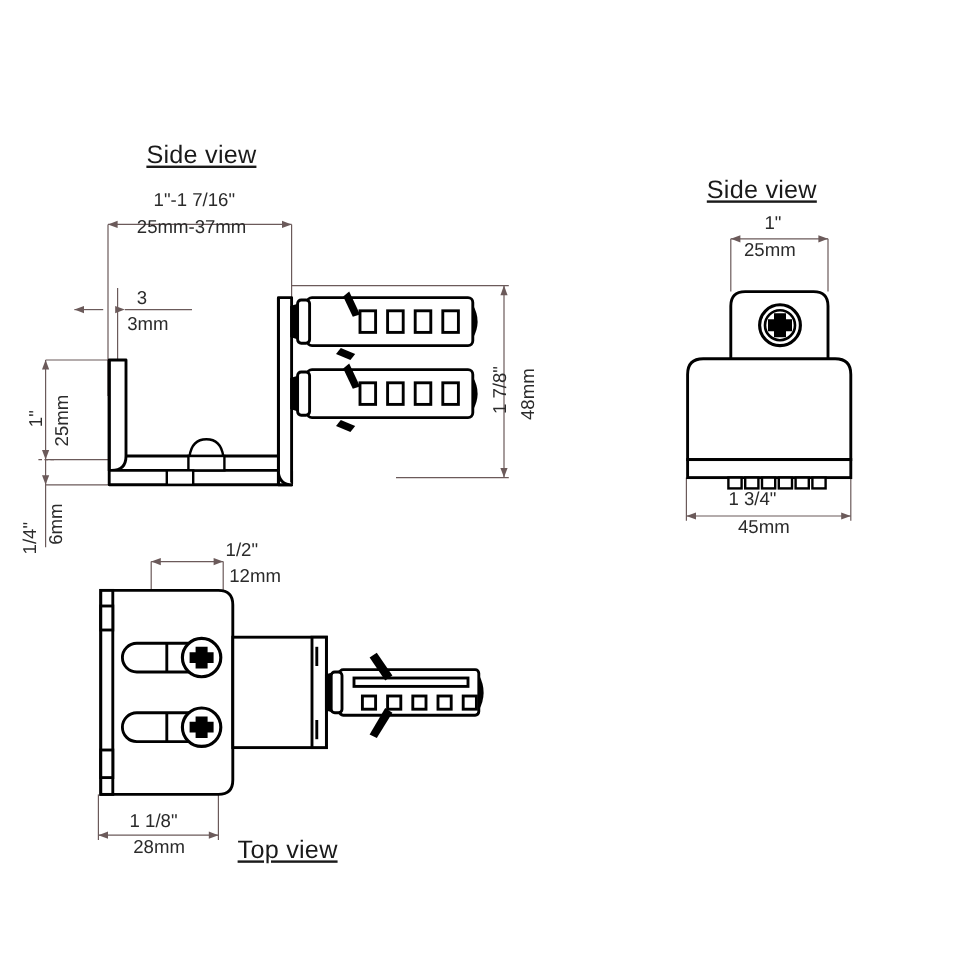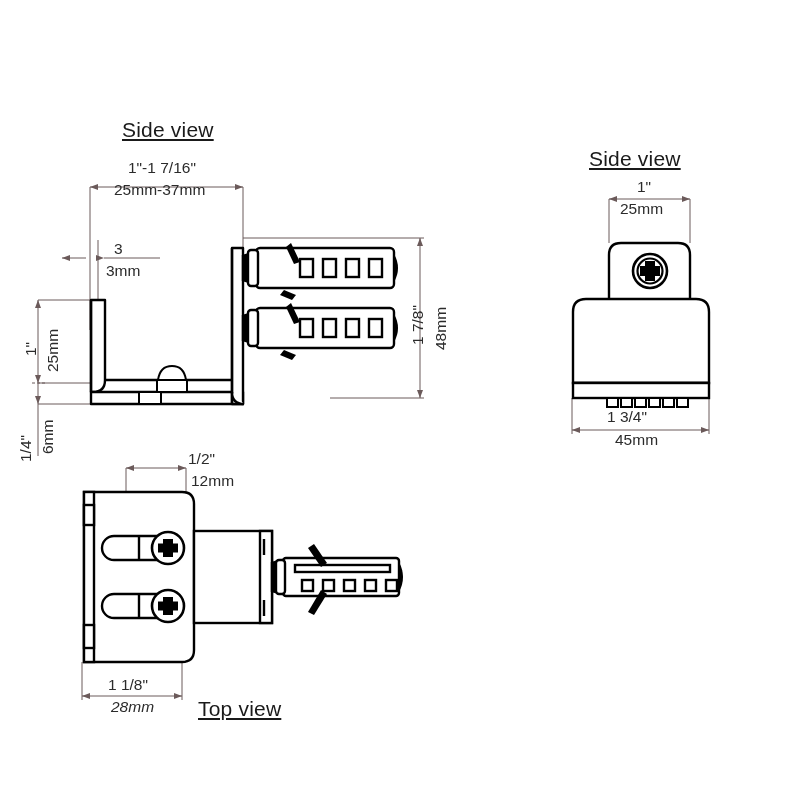--- a/index.html
+++ b/index.html
@@ -265,13 +265,13 @@
 
 <div class="dim-text" style="left:607px;top:408px;">1 3/4"</div>
 <div class="dim-text" style="left:615px;top:431px;text-align:right;">45mm</div>
 
 <div class="view-title" style="left:198px;top:697px;">Top view</div>
 
 <div class="dim-text" style="left:188px;top:450px;">1/2"</div>
 <div class="dim-text" style="left:191px;top:472px;">12mm</div>
 
 <div class="dim-text" style="left:108px;top:676px;">1 1/8"</div>
-<div class="dim-text" style="left:111px;top:698px;font-style:italic;">28mm</div>
+<div class="dim-text" style="left:111px;top:698px;">28mm</div>
 
 </body></html>

